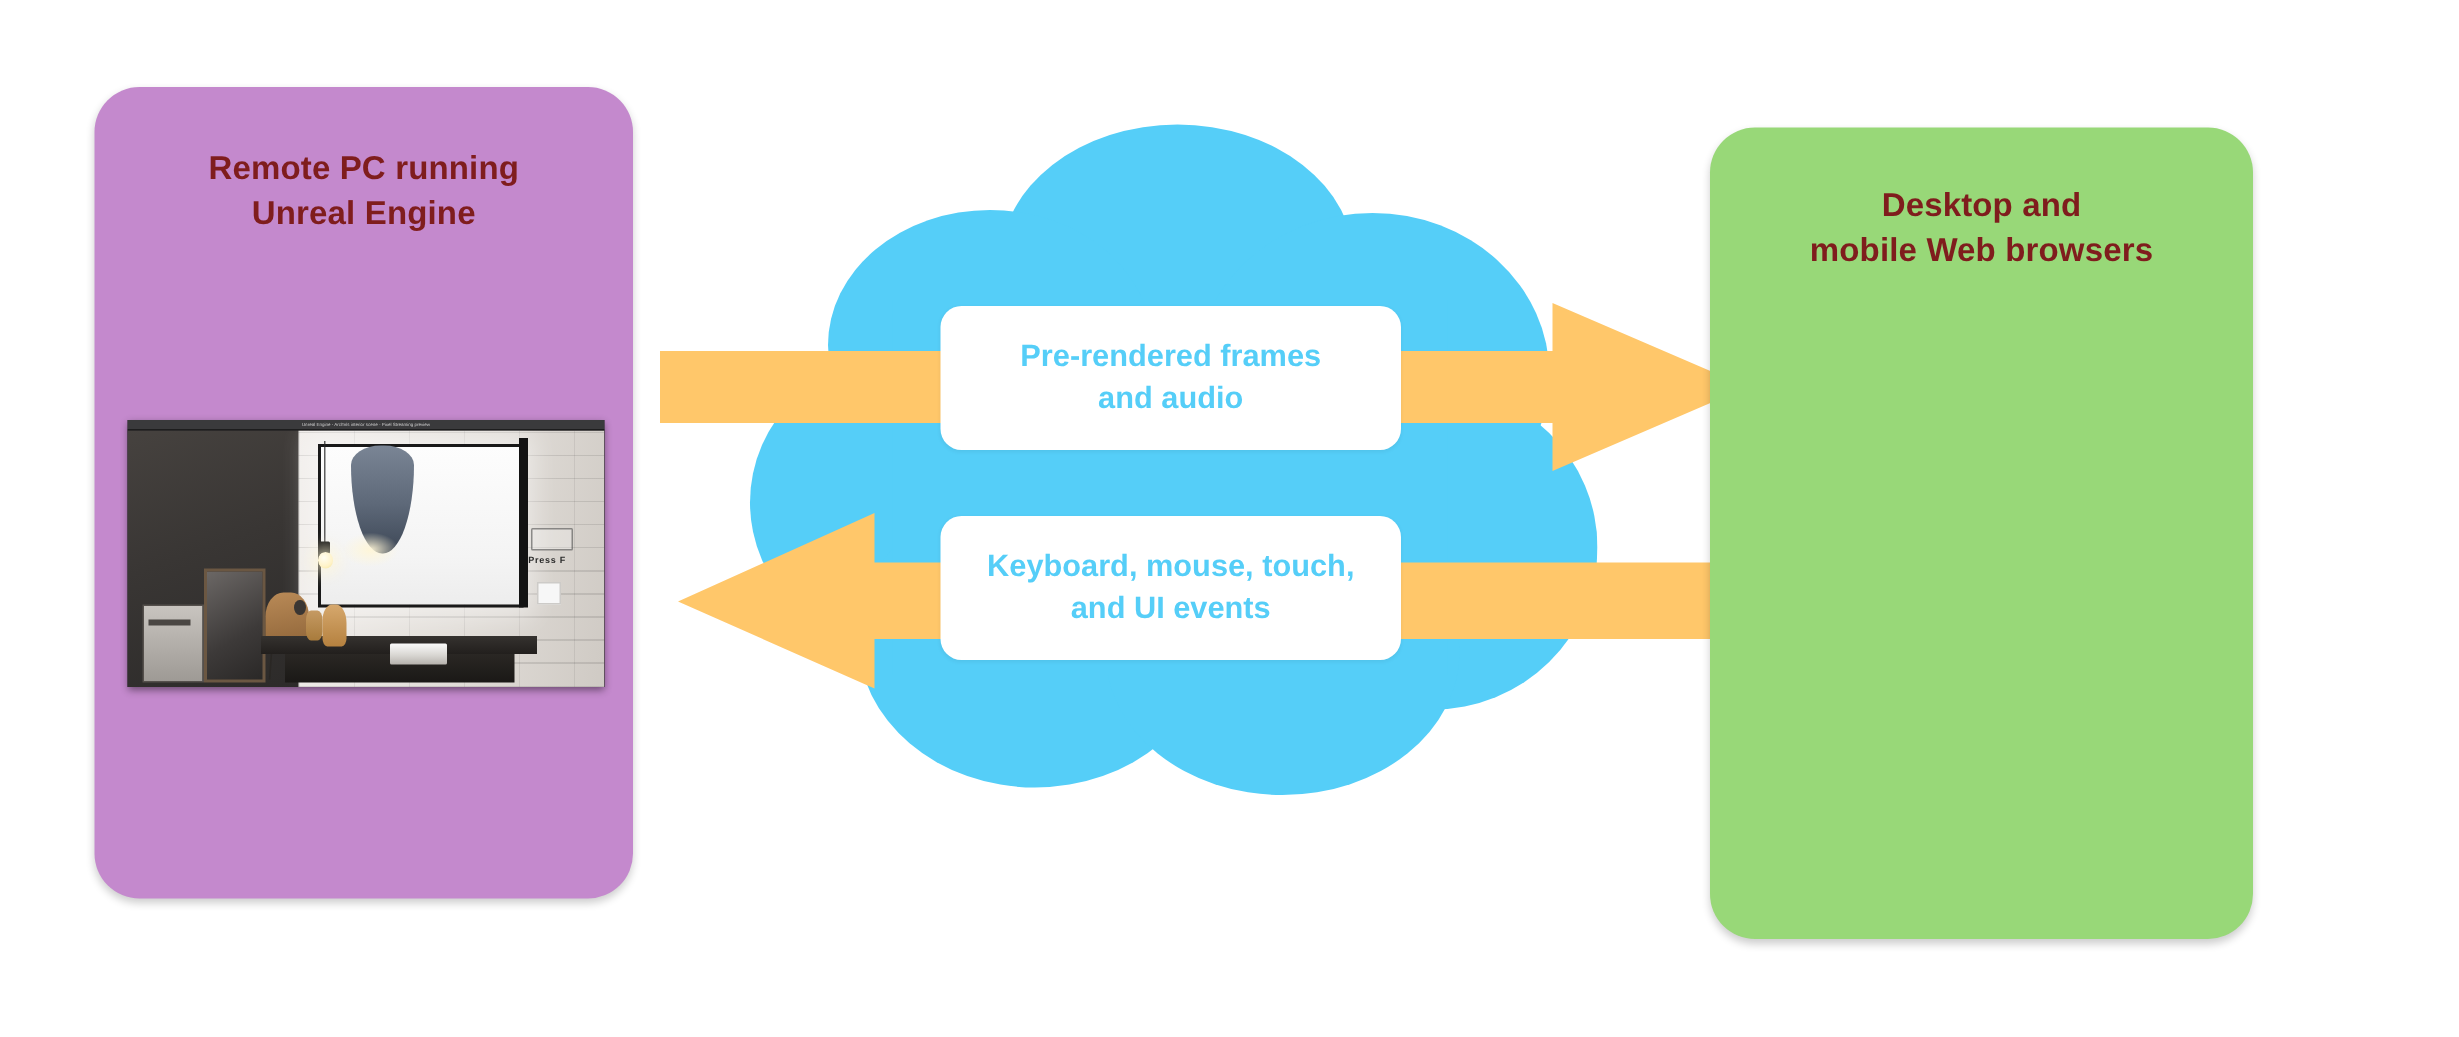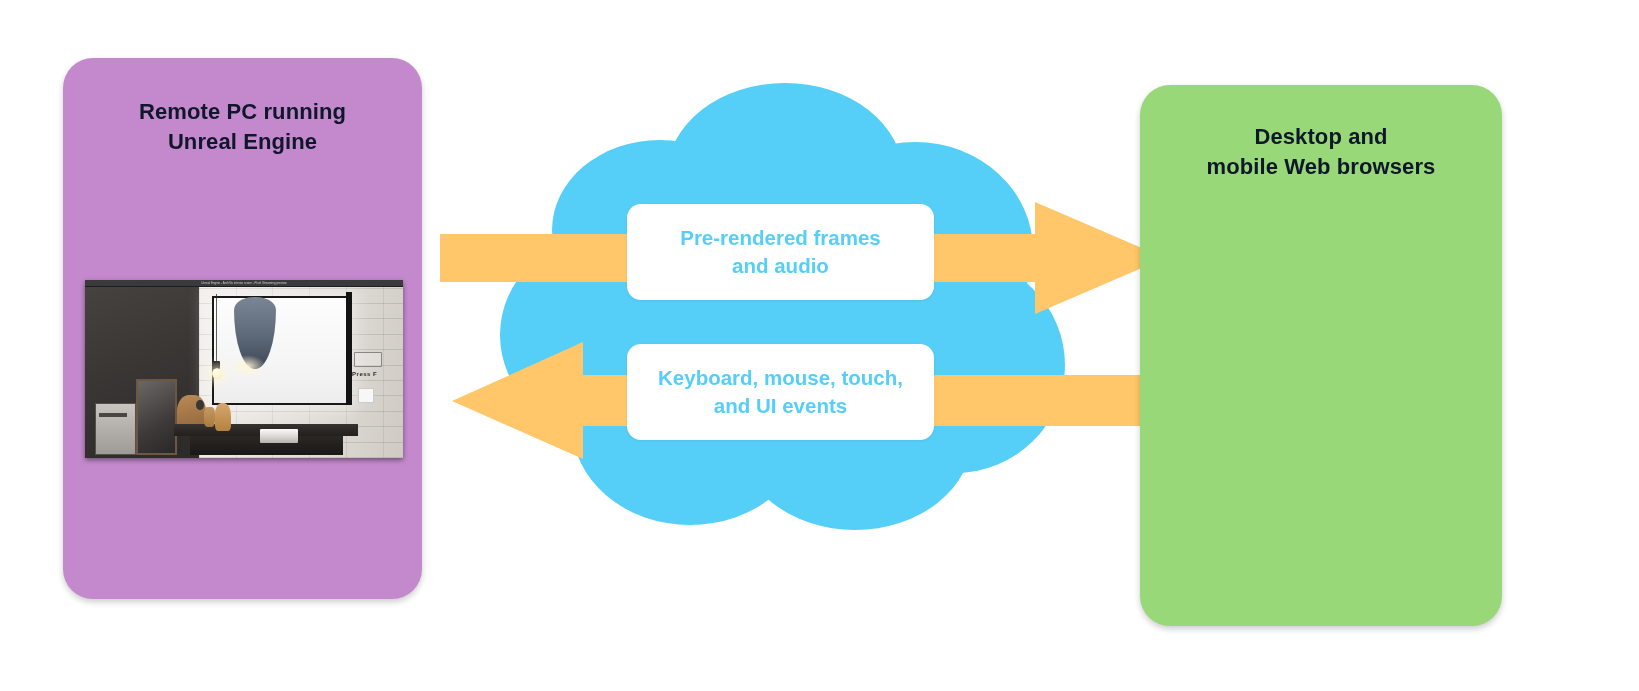--- a/index.html
+++ b/index.html
@@ -13,21 +13,21 @@
 
   
   .panel{
     position:absolute;
     border-radius:30px;
     box-shadow:0 3px 6px rgba(0,0,0,.20);
   }
   .panel-title{
     position:absolute; left:0; right:0;
     text-align:center;
-    color:#0f172a;
+    color:#7f1d1d;
     font-weight:bold;
     font-size:22px;
     line-height:30px;
     letter-spacing:.1px;
     white-space:pre-line;
   }
   #panel-left{ left:63px; top:58px; width:359px; height:541px; background:#c489cd; }
   #panel-right{ left:1140px; top:58px; width:362px; height:541px; background:#98d878;margin-top:27px; }
   #panel-left .panel-title{ top:39px; }
   #panel-right .panel-title{ top:37px; }

